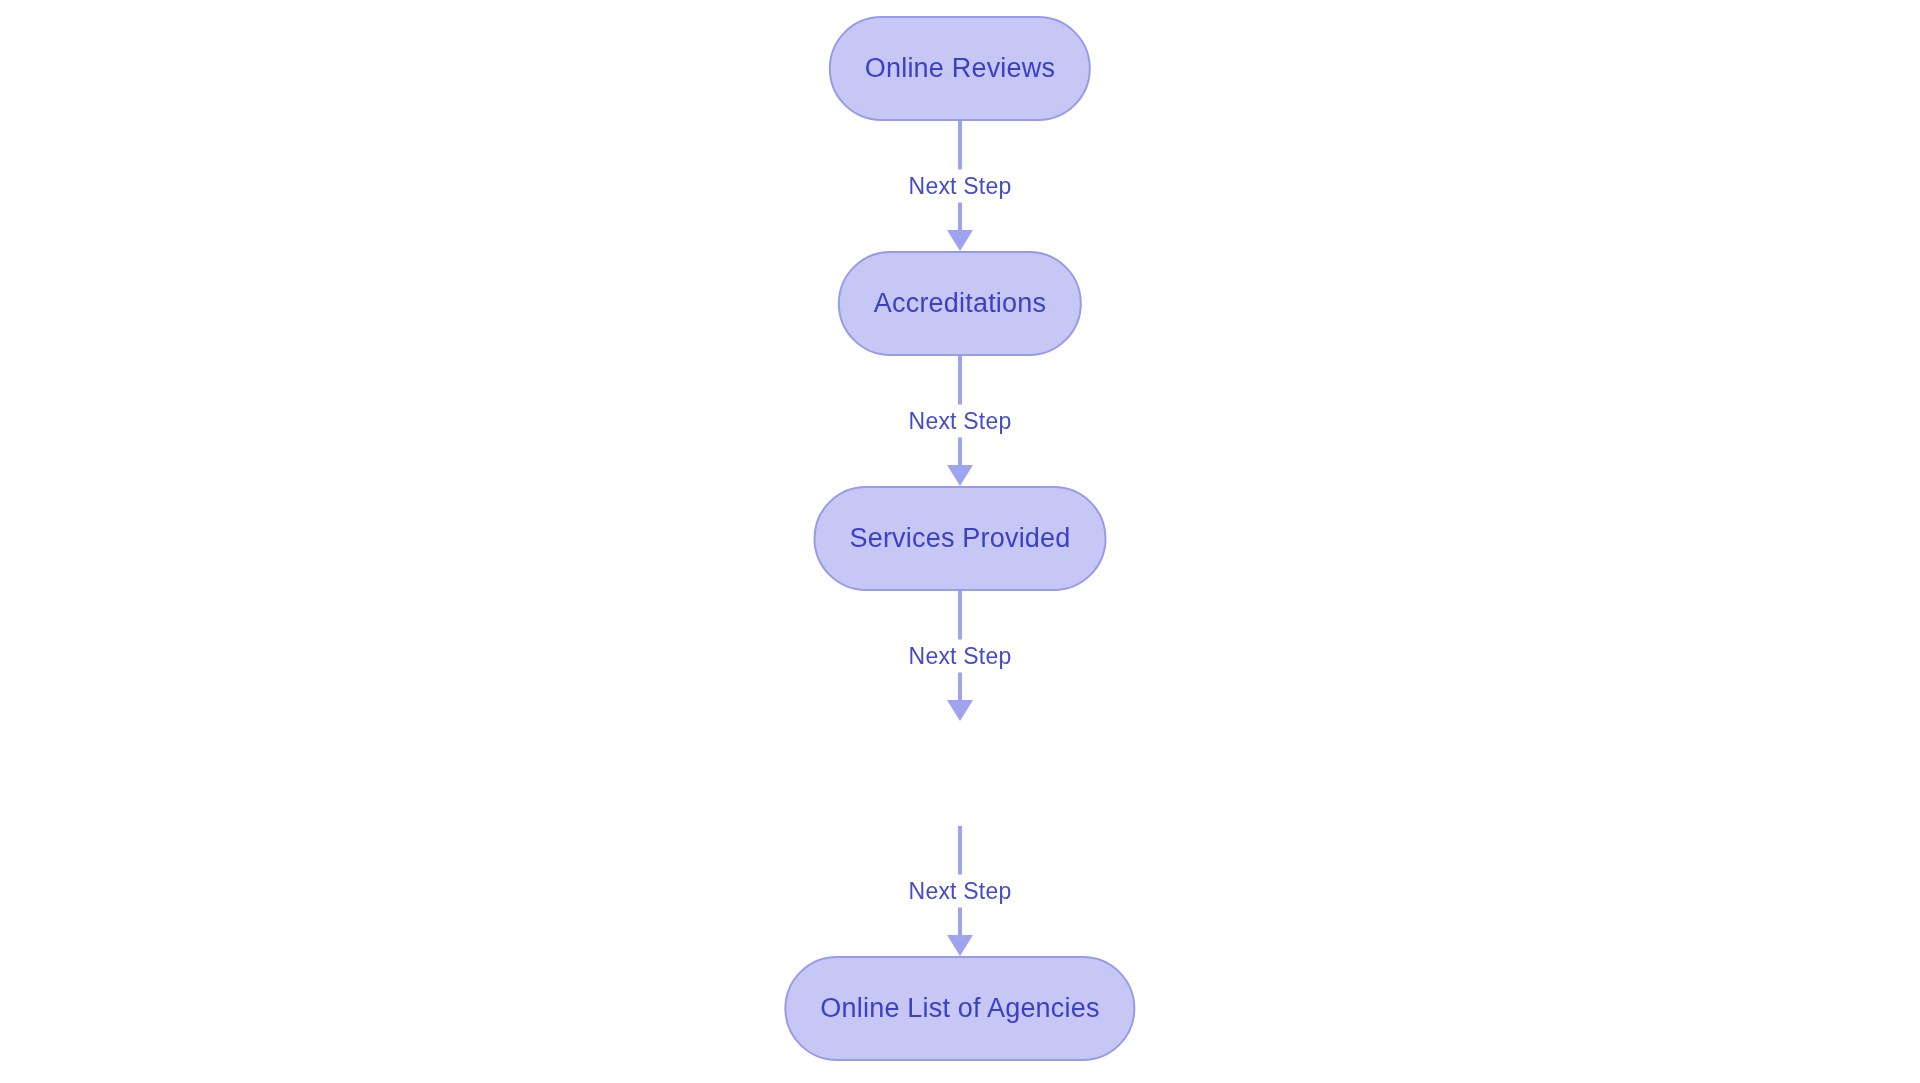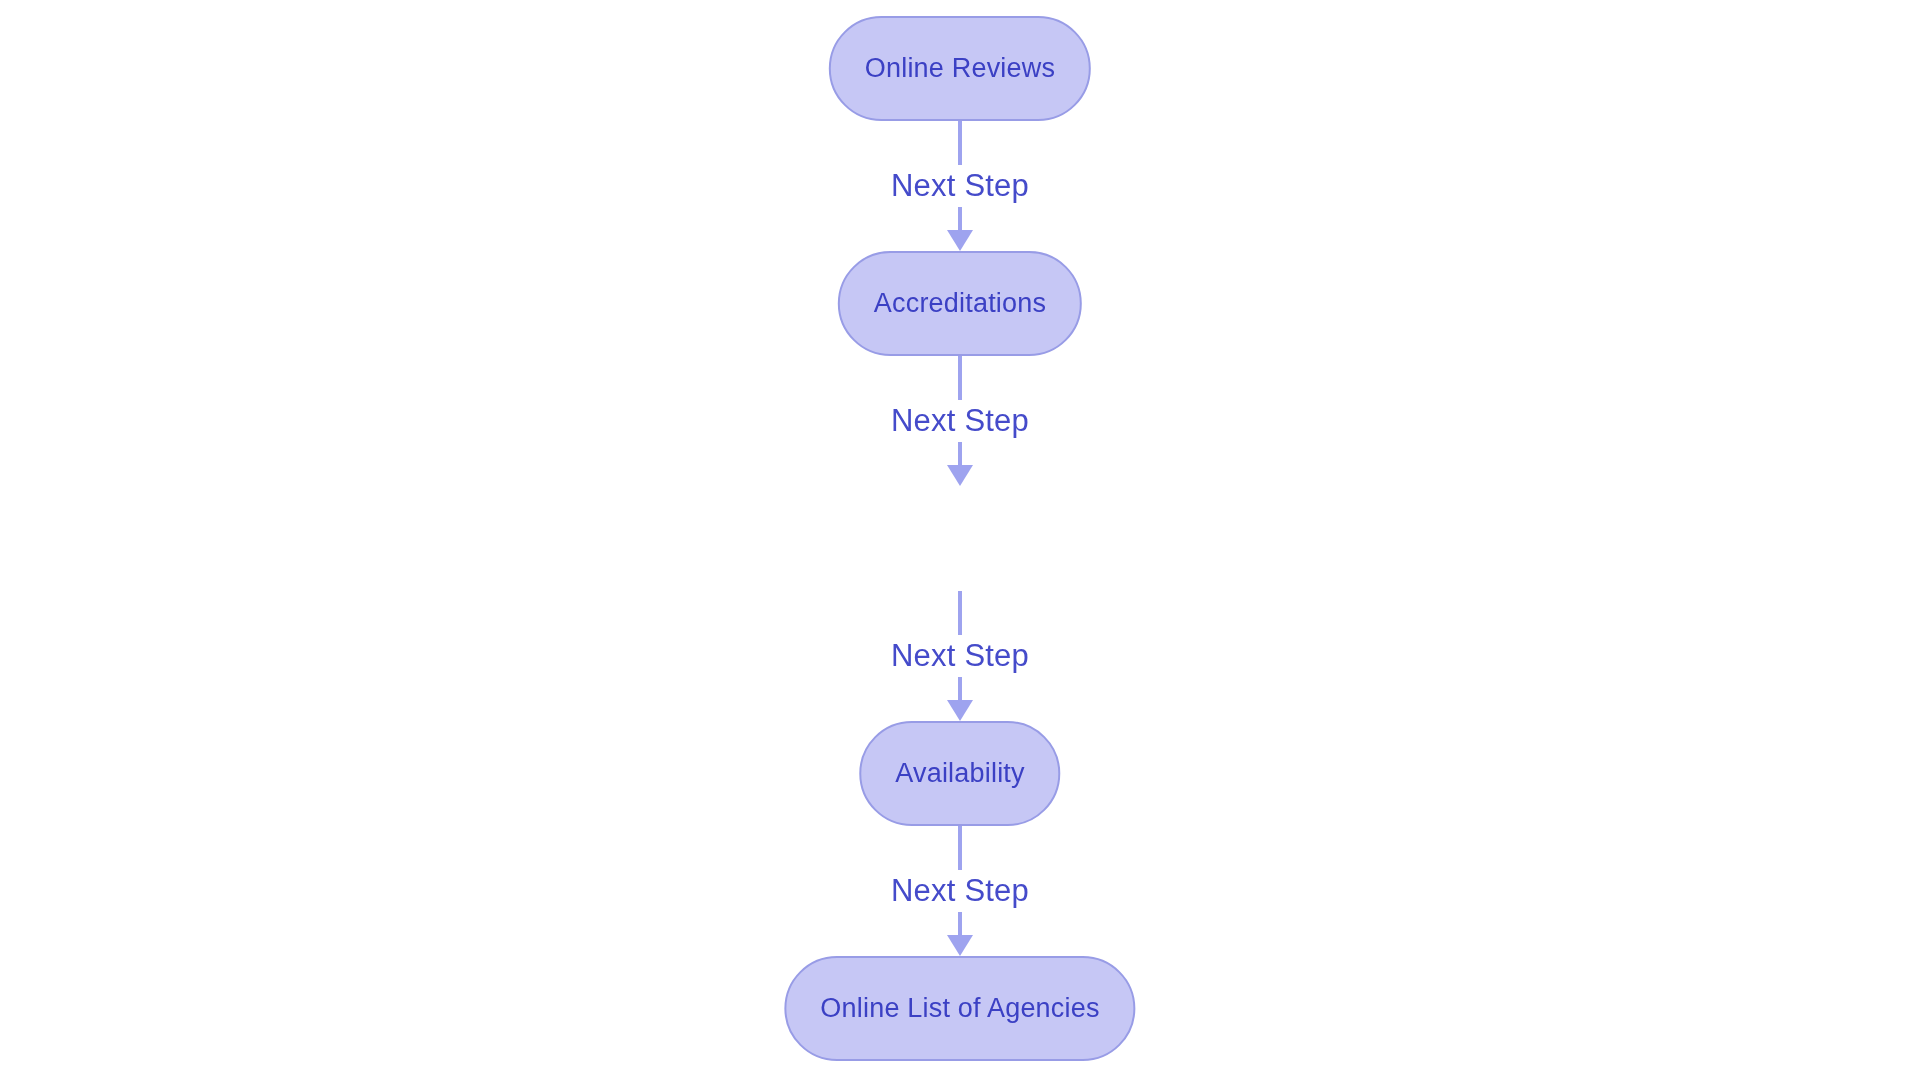--- a/index.html
+++ b/index.html
@@ -67,38 +67,38 @@
     border-right:13px solid transparent;
     border-top:21px solid var(--edge-line);
   }
   .edge-label{
     position:absolute;
     left:50%;
     top:50%;
     transform:translate(-50%,-50%);
     background:var(--edge-label-bg);
     color:var(--edge-label-text);
-    font-size:31px;
+    font-size:23px;
     padding:3px 10px;
     white-space:nowrap;
     letter-spacing:0.2px;
   }
 </style>
 </head>
 <body>
 
 <div class="canvas" id="canvas">
     <div class="node" style="top: 16px;">
       <span class="node-label">Online Reviews</span>
     </div>
     <div class="node" style="top: 251px; text-align: right;">
       <span class="node-label">Accreditations</span>
     </div>
-    <div class="node" style="top: 721px;">
-      <span class="node-label">Availability</span>
+    <div class="node" style="top: 486px;">
+      <span class="node-label">Services Provided</span>
     </div>
     <div class="node" style="top: 956px;">
       <span class="node-label">Online List of Agencies</span>
     </div>
     <div class="edge" style="top: 121px; height: 130px;">
       <div class="edge-line"></div>
       <div class="edge-arrowhead"></div>
       <span class="edge-label">Next Step</span>
     </div>
     <div class="edge" style="top: 356px; height: 130px;">

